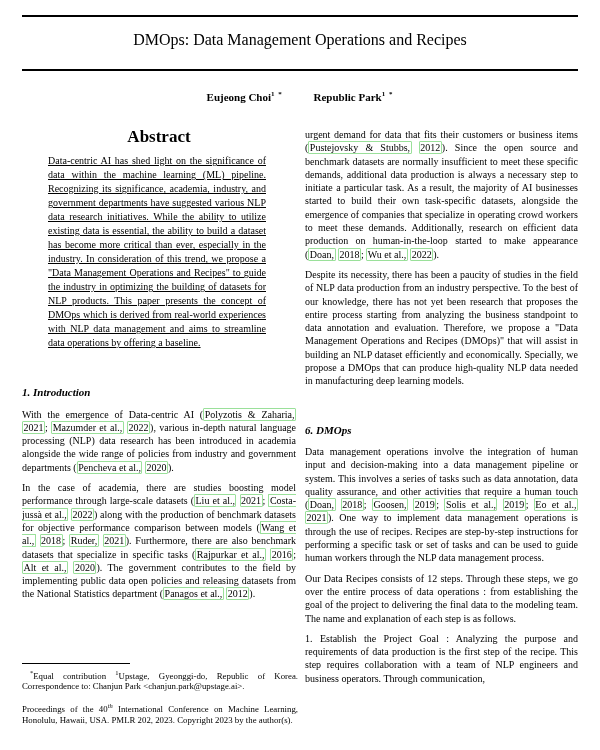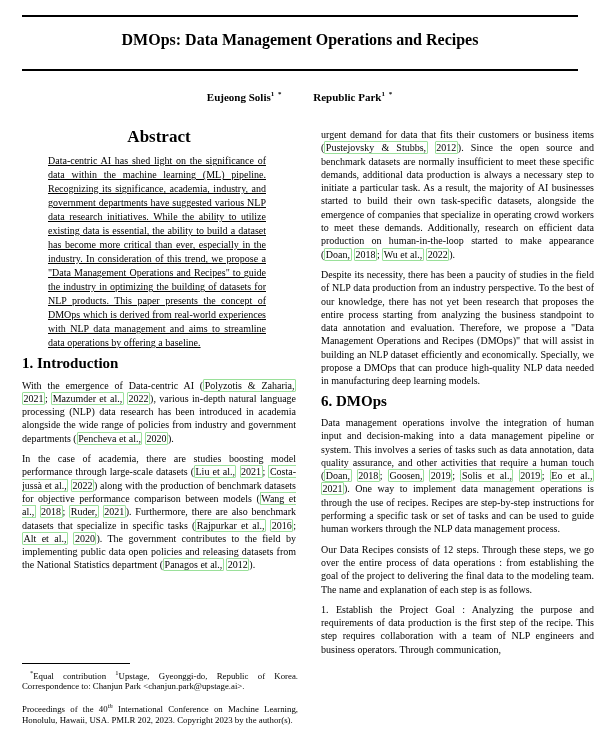--- a/index.html
+++ b/index.html
@@ -12,42 +12,42 @@
     color: var(--ink);
     font-family: "Liberation Serif", serif;
     margin: 0 auto;
     overflow: hidden;
   }
   .rule { position: absolute; left: 22px; width: 556px; height: 1.5px; background: #000; }
   #rule-top { top: 15px; }
   #rule-mid { top: 69px; }
   #paper-title {
     position: absolute; top: 31px; left: 0; width: 600px;
-    text-align: center; font-weight: bold; font-size: 16px;
+    text-align: center; font-weight: normal; font-size: 16px;
   }
   #authors {
     position: absolute; top: 90px; left: 0; width: 600px;
     text-align: center; font-weight: bold; font-size: 11px;
   }
   .author { margin: 0 14px; }
   .author sup { font-size: 7px; letter-spacing: 1px; }
   .col {
     position: absolute; width: 274px;
     font-size: 10px; line-height: 13.3px; text-align: justify;
   }
   #col-left  { left: 22px;  top: 130px; height: 530px; overflow: hidden; }
-  #col-right { left: 321px; top: 128px; width: 273px; height: 622px; overflow: hidden; }
+  #col-right { left: 305px; top: 128px; width: 273px; height: 622px; overflow: hidden; }
   .abs-heading {
     text-align: center; font-weight: bold; font-size: 17px;
     margin-bottom: 11px;
   }
   .abs-body { margin: 0 30px 0 26px; text-align: justify; line-height: 14px; text-decoration: underline; }
   .sec-heading {
-    font-weight: bold; font-size: 15px; text-align: left;
-    margin-top: 7px; margin-bottom: 8px;
+    font-weight: bold; font-size: 11px; text-align: left;
+    margin-top: 36px; margin-bottom: 8px; font-style: italic;
   }
   .col p { margin-bottom: 7px; }
   .s-cite {
     border: 1px solid var(--cite-border);
     border-radius: 1px;
     padding: 0 0.5px;
   }
   .s-bold { font-weight: normal; }
   .s-italic { }
   .s-sup { font-size: 6.5px; vertical-align: 3.5px; }
@@ -64,21 +64,21 @@
 
 <div id="page">
 
   <div id="rule-top" class="rule"></div>
 
   <div id="paper-title">DMOps: Data Management Operations and Recipes</div>
 
   <div id="rule-mid" class="rule"></div>
 
   <div id="authors">
-    <span class="author"><span>Eujeong Solis</span><sup>1 *</sup></span>
+    <span class="author"><span>Eujeong Choi</span><sup>1 *</sup></span>
     <span class="author"><span>Republic Park</span><sup>1 *</sup></span>
   </div>
 
   <div id="col-left" class="col">
     <div class="abs-heading">Abstract</div>
     <div class="abs-body">Data-centric AI has shed light on the significance of data within the machine learning (ML) pipeline. Recognizing its significance, academia, industry, and government departments have suggested various NLP data research initiatives. While the ability to utilize existing data is essential, the ability to build a dataset has become more critical than ever, especially in the industry. In consideration of this trend, we propose a "Data Management Operations and Recipes" to guide the industry in optimizing the building of datasets for NLP products. This paper presents the concept of DMOps which is derived from real-world experiences with NLP data management and aims to streamline data operations by offering a baseline.</div>
     <div class="sec-heading">1. Introduction</div>
     <p><span>With the emergence of Data-centric AI (</span><span class="s-cite">Polyzotis &amp; Zaharia,</span><span> </span><span class="s-cite">2021</span><span>; </span><span class="s-cite">Mazumder et al.,</span><span> </span><span class="s-cite">2022</span><span>), various in-depth natural language processing (NLP) data research has been introduced in academia alongside the wide range of policies from industry and government departments (</span><span class="s-cite">Pencheva et al.,</span><span> </span><span class="s-cite">2020</span><span>).</span></p>
     <p><span>In the case of academia, there are studies boosting model performance through large-scale datasets (</span><span class="s-cite">Liu et al.,</span><span> </span><span class="s-cite">2021</span><span>; </span><span class="s-cite">Costa-jussà et al.,</span><span> </span><span class="s-cite">2022</span><span>) along with the production of benchmark datasets for objective performance comparison between models (</span><span class="s-cite">Wang et al.,</span><span> </span><span class="s-cite">2018</span><span>; </span><span class="s-cite">Ruder,</span><span> </span><span class="s-cite">2021</span><span>). Furthermore, there are also benchmark datasets that specialize in specific tasks (</span><span class="s-cite">Rajpurkar et al.,</span><span> </span><span class="s-cite">2016</span><span>; </span><span class="s-cite">Alt et al.,</span><span> </span><span class="s-cite">2020</span><span>). The government contributes to the field by implementing public data open policies and releasing datasets from the National Statistics department (</span><span class="s-cite">Panagos et al.,</span><span> </span><span class="s-cite">2012</span><span>).</span></p>
   </div>

